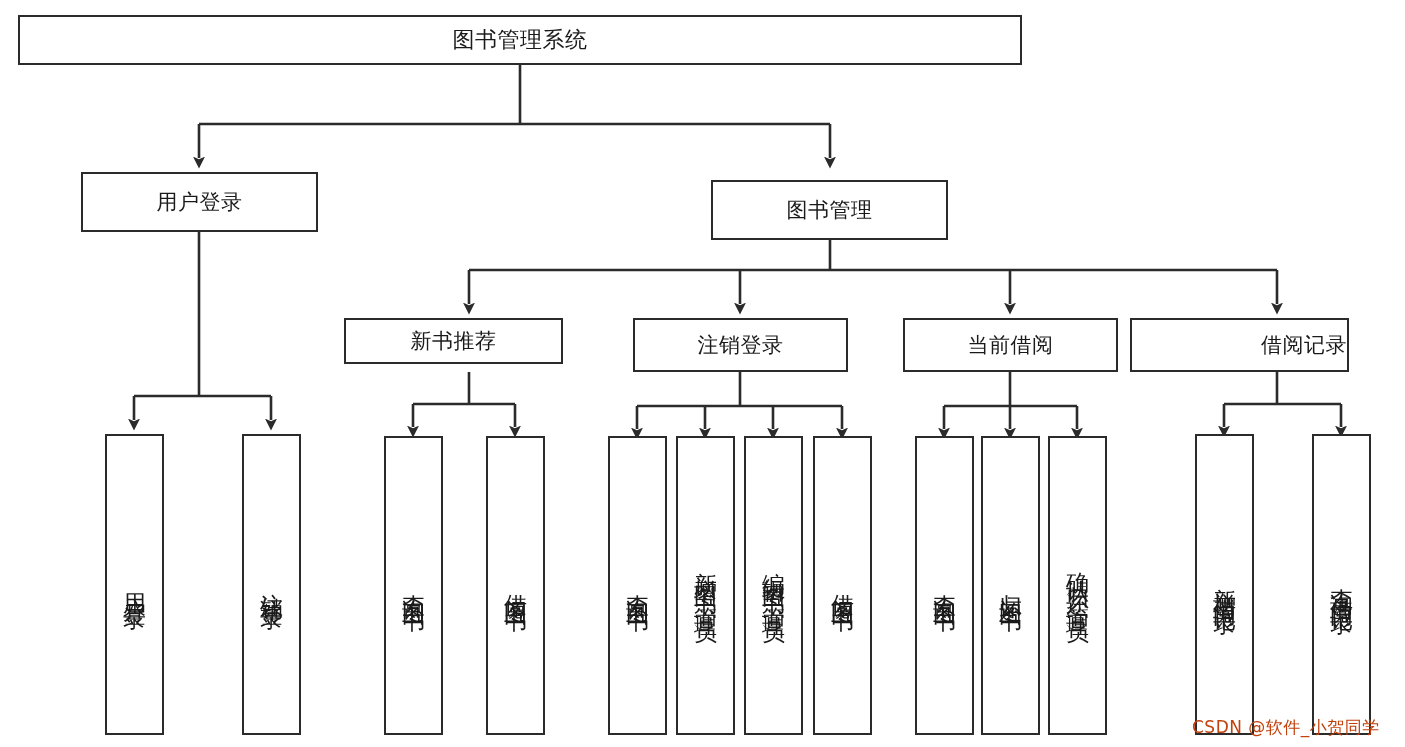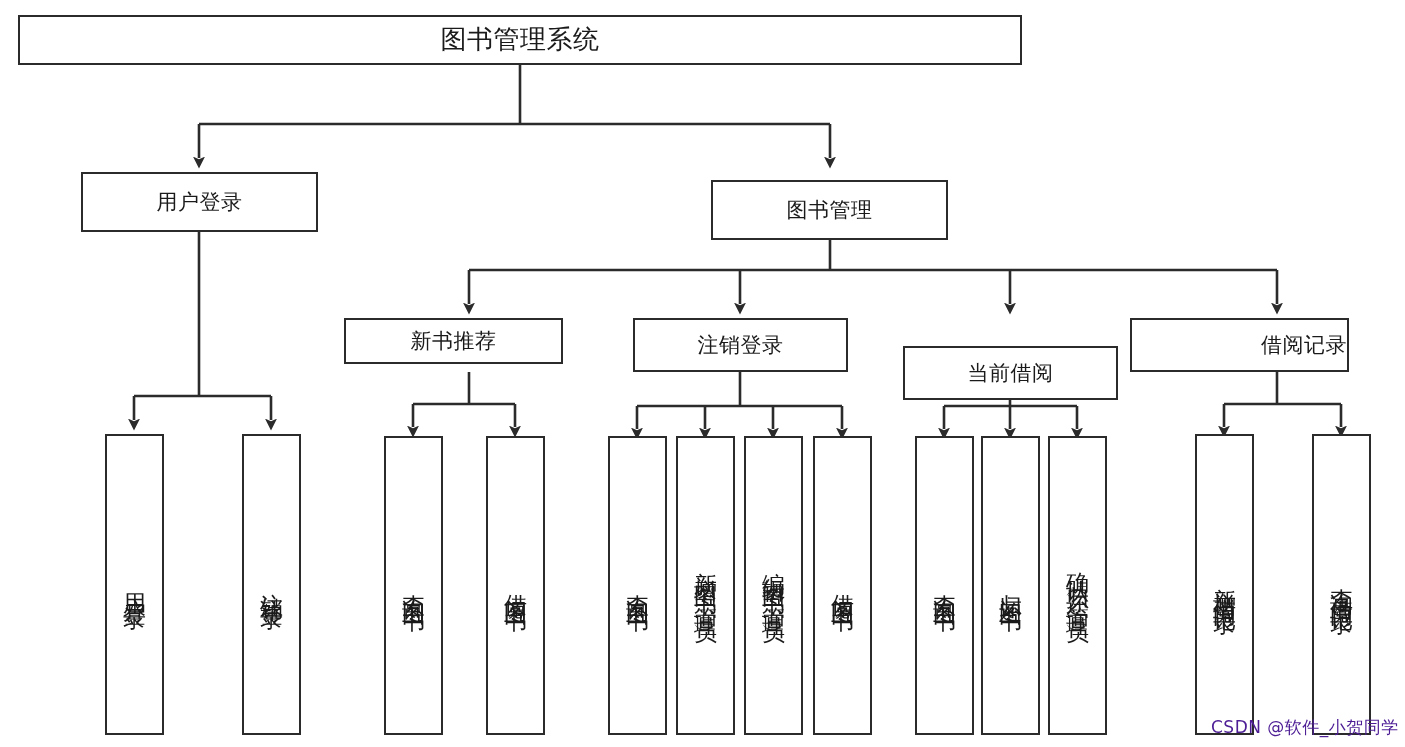--- a/index.html
+++ b/index.html
@@ -34,45 +34,44 @@
     align-items: center;
     justify-content: center;
     text-align: center;
     line-height: 1.05;
   }
   .node.horiz {
     font-size: 21px;
     letter-spacing: 0.5px;
   }
   .node.root {
-    font-size: 26px;
+    font-size: 22px;
   }
   
   .node.vert {
     font-size: 23px;
     padding: 6px 0;
   }
   .node.vert .vlabel {
     writing-mode: vertical-rl;
     text-orientation: upright;
     -webkit-writing-mode: vertical-rl;
     letter-spacing: 5px;
     white-space: nowrap;
     line-height: 1;
   }
   .node.vert.fill .vlabel {
     letter-spacing: 7px;
   }
   .watermark {
     position: absolute;
     font-size: 17px;
-    color: #4c1d95;
+    color: #c2410c;
     white-space: nowrap;
     letter-spacing: 0.5px;
-    margin-left: 19px;
   }
 </style>
 </head>
 <body>
 
 <div id="canvas">
 
   <svg id="wires" viewBox="0 0 1405 747" xmlns="http://www.w3.org/2000/svg">
     <defs>
       <marker id="arrow" markerWidth="12" markerHeight="14" refX="1.4" refY="6" orient="auto" markerUnits="userSpaceOnUse">
@@ -133,21 +132,21 @@
   <div class="node horiz" style="left:711px; top:172px; width:237px; height:60px;margin-top:8px;">
     <span>图书管理</span>
   </div>
 
   <div class="node horiz" style="left:344px; top:318px; width:219px; height:46px;">
     <span>新书推荐</span>
   </div>
   <div class="node horiz" style="left:633px; top:318px; width:215px; height:54px;">
     <span>注销登录</span>
   </div>
-  <div class="node horiz" style="left:903px; top:318px; width:215px; height:54px;margin-top:28px;">
+  <div class="node horiz" style="left:903px; top:318px; width:215px; height:54px;">
     <span>当前借阅</span>
   </div>
   <div class="node horiz" style="left:1130px; top:318px; width:219px; height:54px;justify-content:flex-end;">
     <span>借阅记录</span>
   </div>
 
   <div class="node vert" style="left:105px; top:434px; width:59px; height:301px;">
     <span class="vlabel">用户登录</span>
   </div>
   <div class="node vert" style="left:242px; top:434px; width:59px; height:301px;">

